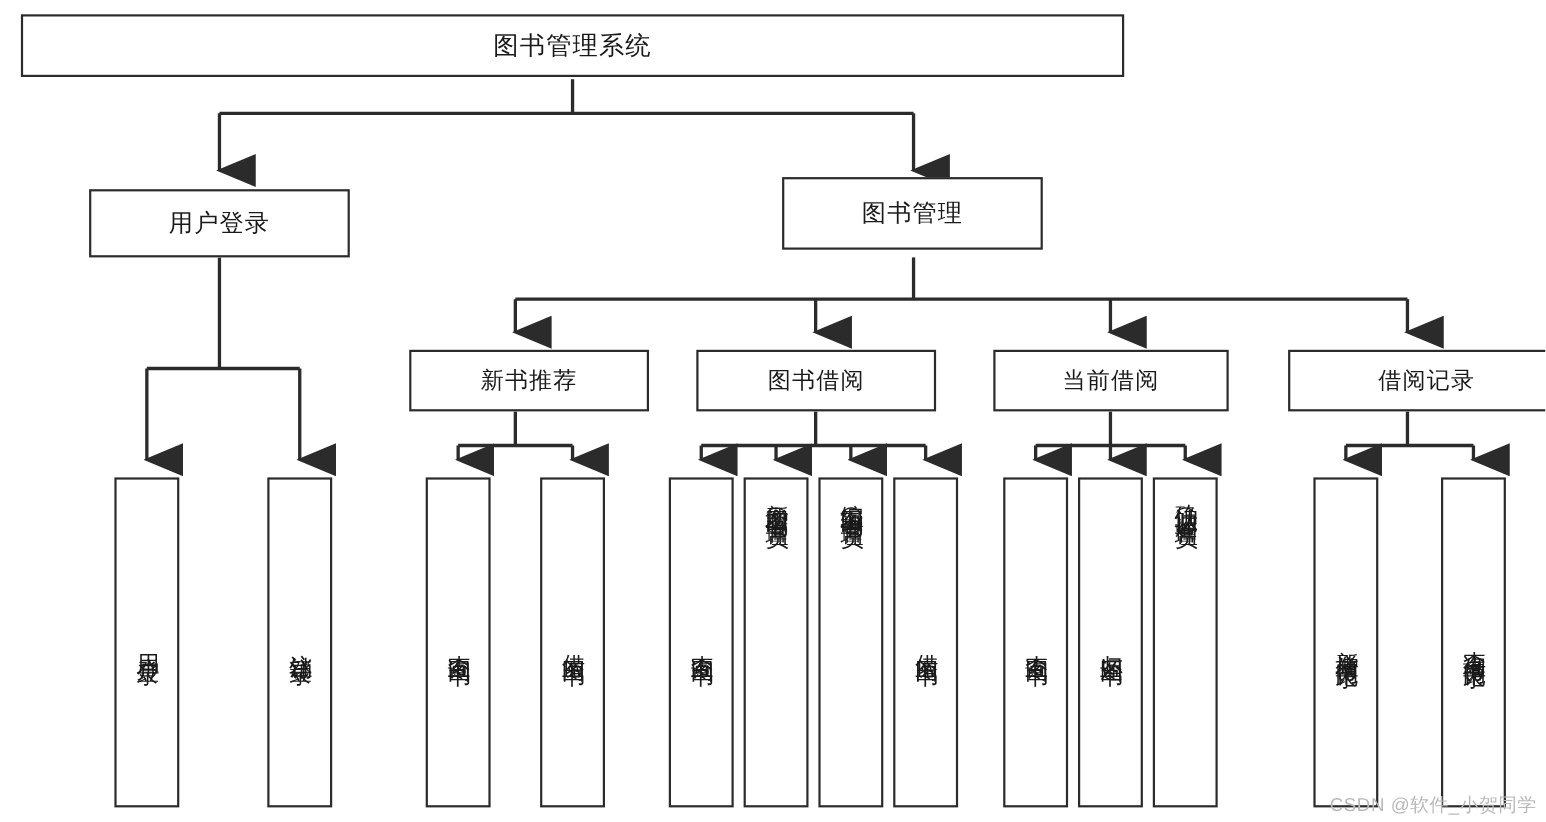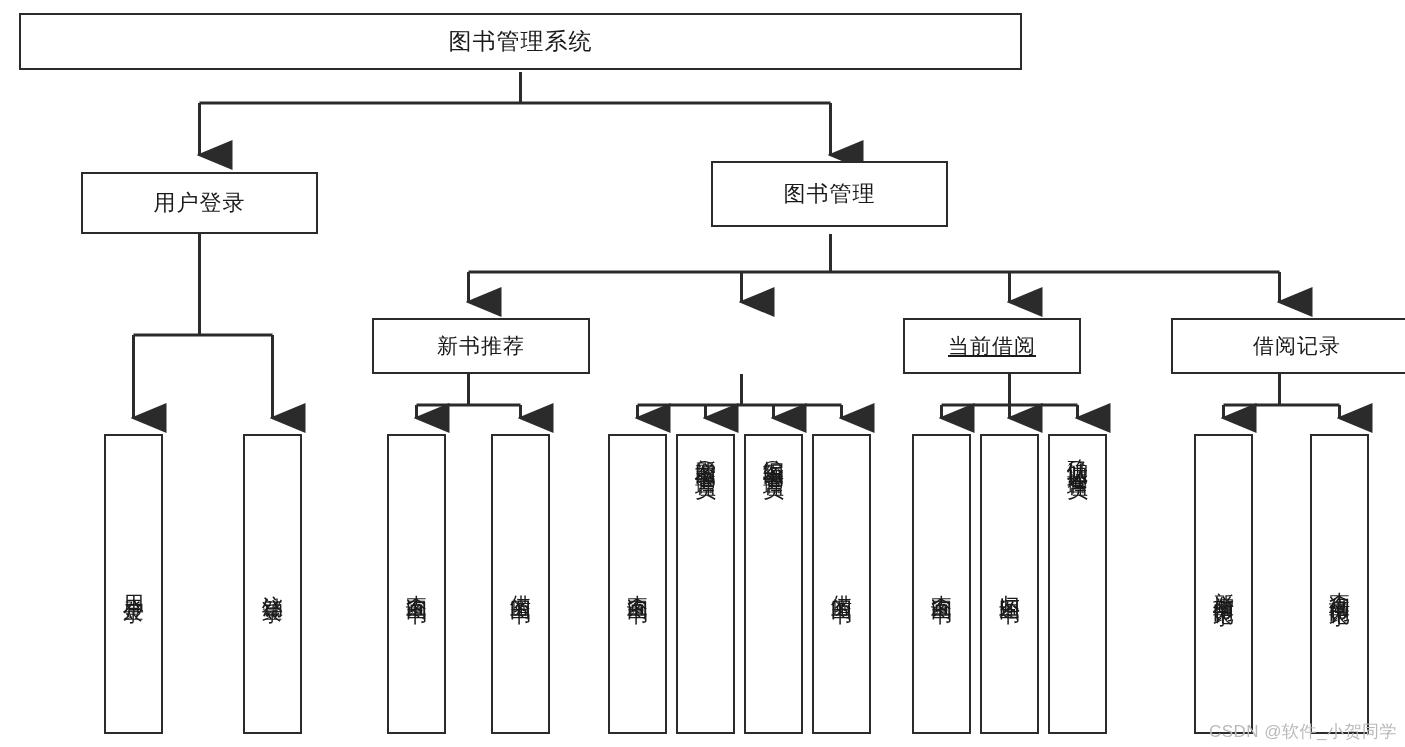--- a/index.html
+++ b/index.html
@@ -146,22 +146,25 @@
   </div>
 
   <div class="node level-mid" style="left:711px; top:161px; width:237px; height:66px;">
     <span class="node-label">图书管理</span>
   </div>
 
   <div class="node level-sub" style="left:360px; top:318px; width:218px; height:56px;margin-left:12px;">
     <span class="node-label">新书推荐</span>
   </div>
 
-
-  <div class="node level-sub" style="left:903px; top:318px; width:178px; height:56px;text-decoration:underline;">
+  <div class="node level-sub" style="left:633px; top:318px; width:218px; height:56px;">
+    <span class="node-label">图书借阅</span>
+  </div>
+
+  <div class="node level-sub" style="left:903px; top:318px; width:214px; height:56px;">
     <span class="node-label">当前借阅</span>
   </div>
 
   <div class="node level-sub" style="left:1171px; top:318px; width:252px; height:56px;">
     <span class="node-label">借阅记录</span>
   </div>
 
   <div class="node node-leaf leaf-centered" style="left:104px; top:434px; width:59px; height:300px;">
     <span class="node-label">用户登录</span>
   </div>

